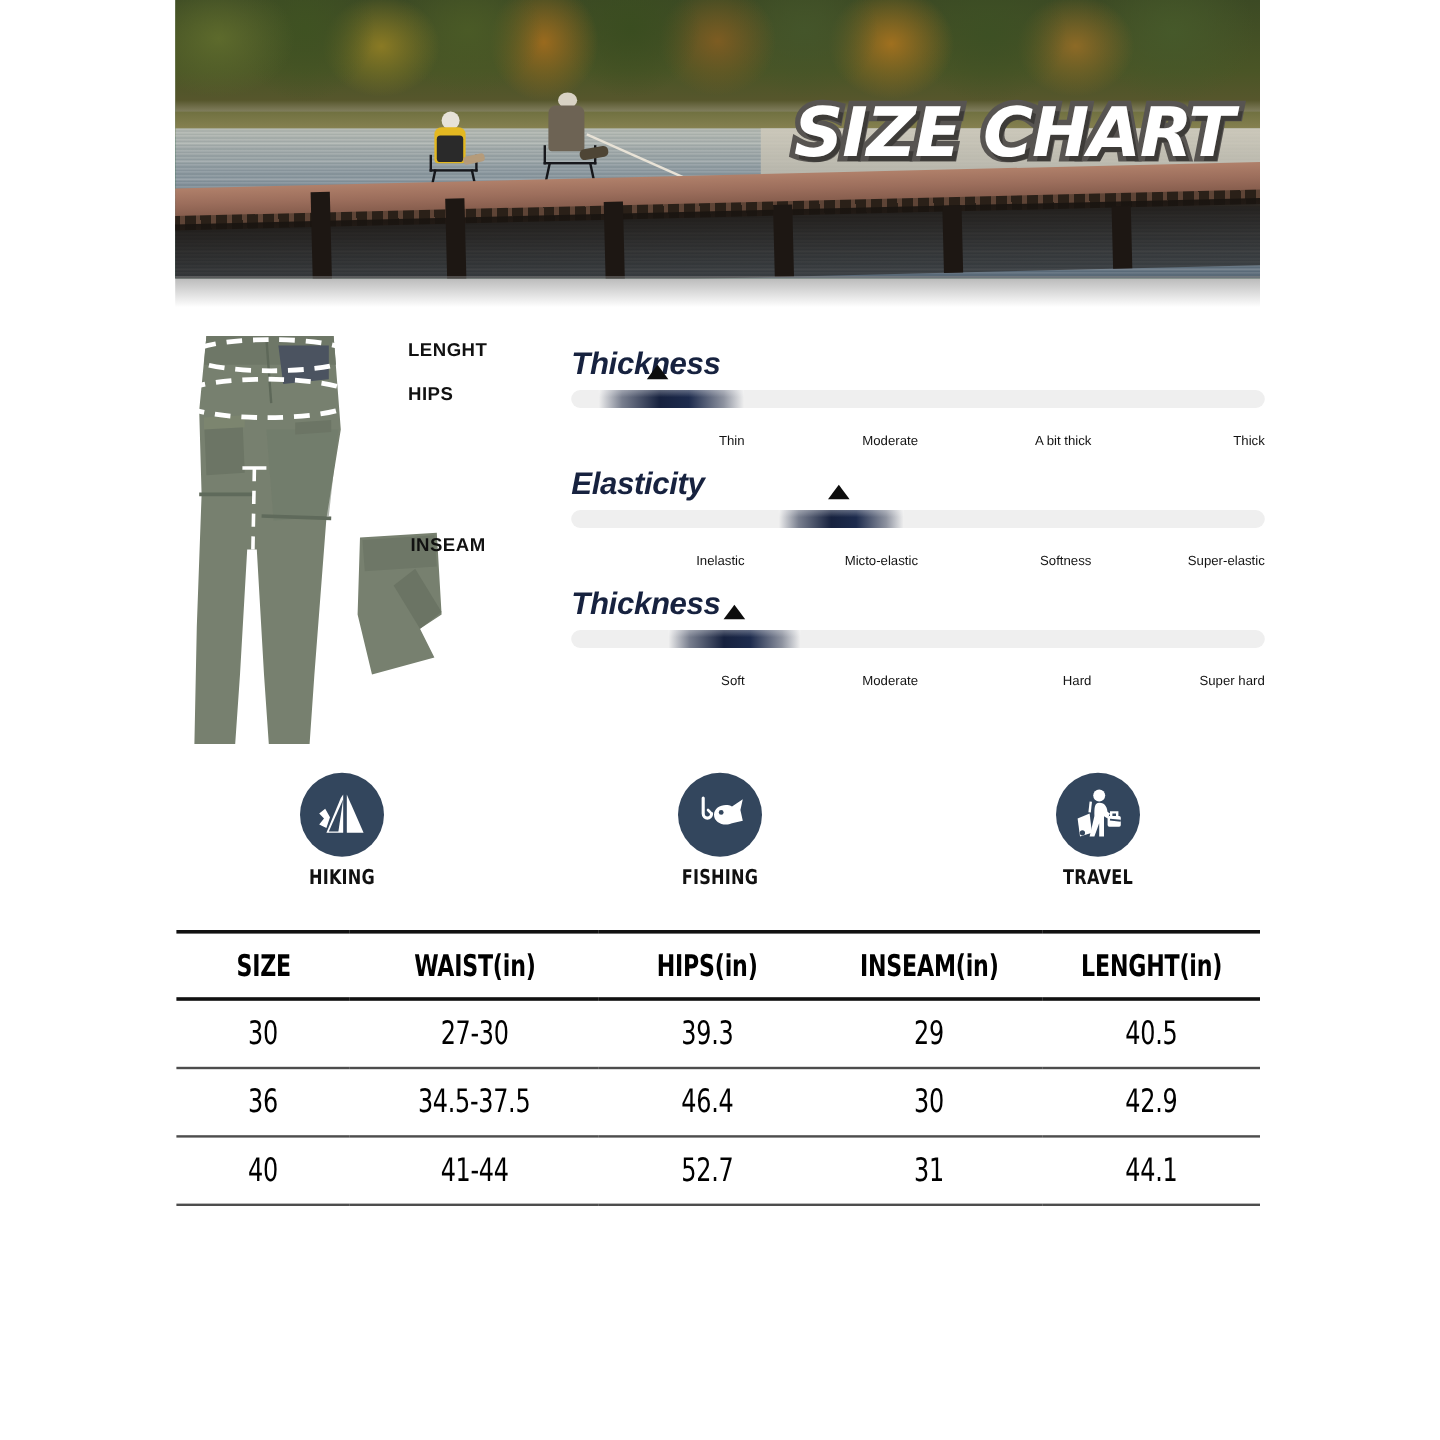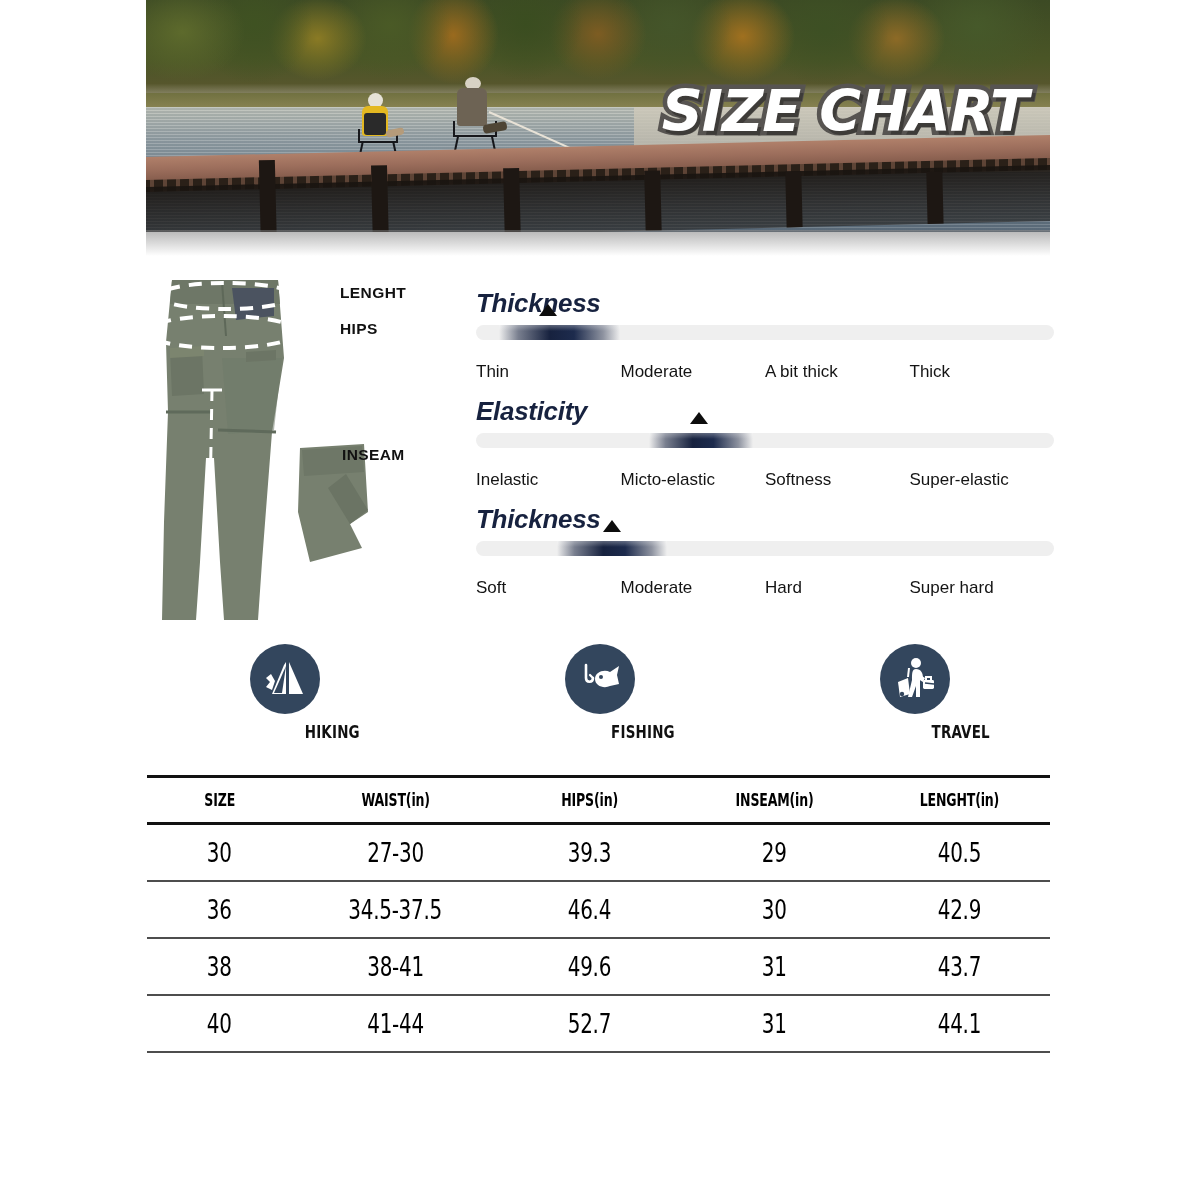--- a/index.html
+++ b/index.html
@@ -160,32 +160,32 @@
     width:0;height:0;
     border-left:9px solid transparent;
     border-right:9px solid transparent;
     border-bottom:12px solid #0d0d0d;
     margin-left:-9px;
   }
   .scale {
     display:flex; width:578px; margin-top: 22px;
   }
   .scale span {
-    flex: 1 1 0; text-align:left;
+    flex: 1 1 0; text-align:right;
     font-family:"Liberation Sans", sans-serif;
-    font-size: 17px; color:#141414;
+    font-size: 11px; color:#141414;
     white-space: nowrap;
   }
 
   
   .activities {
     position:absolute; left: 200px; top: 644px; width: 800px;
     display:flex; justify-content: space-between;
   }
-  .activity { width: 170px; text-align:right; }
+  .activity { width: 170px; text-align:center; }
   .act-circle {
     width: 70px; height: 70px; border-radius:50%;
     background: #33465d;
     margin: 0 auto 8px auto;
     display:flex; align-items:center; justify-content:center;
   }
   .act-label {
     font-family: "DejaVu Sans Condensed","Liberation Sans", sans-serif;
     font-size: 17px; font-weight: 700; color:#111;
     letter-spacing: .2px;
@@ -195,21 +195,21 @@
   
   .table-wrap { position:absolute; left:147px; top:775px; width:903px; }
   table { border-collapse: collapse; width: 903px; }
   th, td {
     text-align:center;
     font-family:"DejaVu Sans Condensed","Liberation Sans Narrow","Liberation Sans", sans-serif;
     color:#000;
     transform-origin:center;
   }
   thead th {
-    font-size: 17px; font-weight: 700;
+    font-size: 25px; font-weight: 700;
     padding: 12px 0 12px 0;
     border-top: 3px solid #111;
     border-bottom: 3px solid #111;
     letter-spacing:-0.2px;
   }
   tbody td {
     font-size: 27px; font-weight: 400;
     padding: 12px 0 12px 0;
     border-bottom: 2px solid #4d4d4d;
     letter-spacing:-0.3px;
@@ -419,27 +419,20 @@
             <td class="col-length"><span class="narrow">40.5</span></td>
           </tr>
           <tr>
             <td class="col-size"><span class="narrow">36</span></td>
             <td class="col-waist"><span class="narrow">34.5-37.5</span></td>
             <td class="col-hips"><span class="narrow">46.4</span></td>
             <td class="col-inseam"><span class="narrow">30</span></td>
             <td class="col-length"><span class="narrow">42.9</span></td>
           </tr>
           <tr>
-            <td class="col-size"><span class="narrow">38</span></td>
-            <td class="col-waist"><span class="narrow">38-41</span></td>
-            <td class="col-hips"><span class="narrow">49.6</span></td>
-            <td class="col-inseam"><span class="narrow">31</span></td>
-            <td class="col-length"><span class="narrow">43.7</span></td>
-          </tr>
-          <tr>
             <td class="col-size"><span class="narrow">40</span></td>
             <td class="col-waist"><span class="narrow">41-44</span></td>
             <td class="col-hips"><span class="narrow">52.7</span></td>
             <td class="col-inseam"><span class="narrow">31</span></td>
             <td class="col-length"><span class="narrow">44.1</span></td>
           </tr>
         </tbody>
     </table>
   </div>
 

